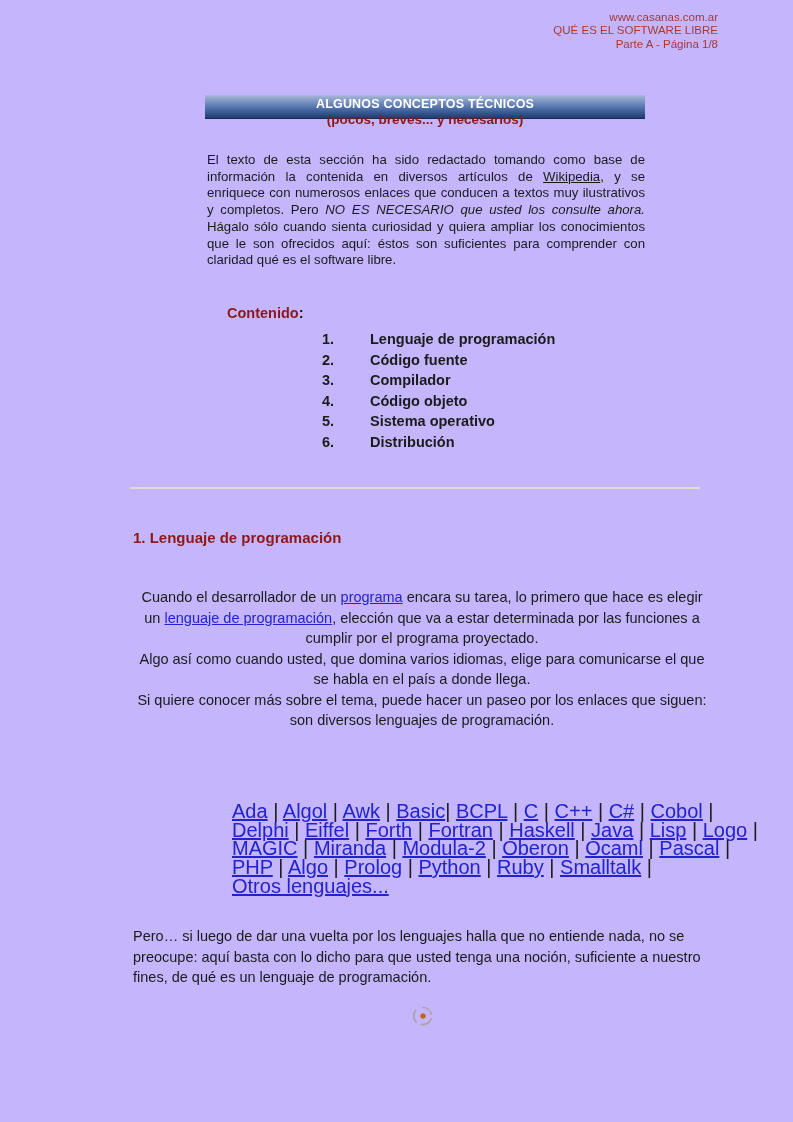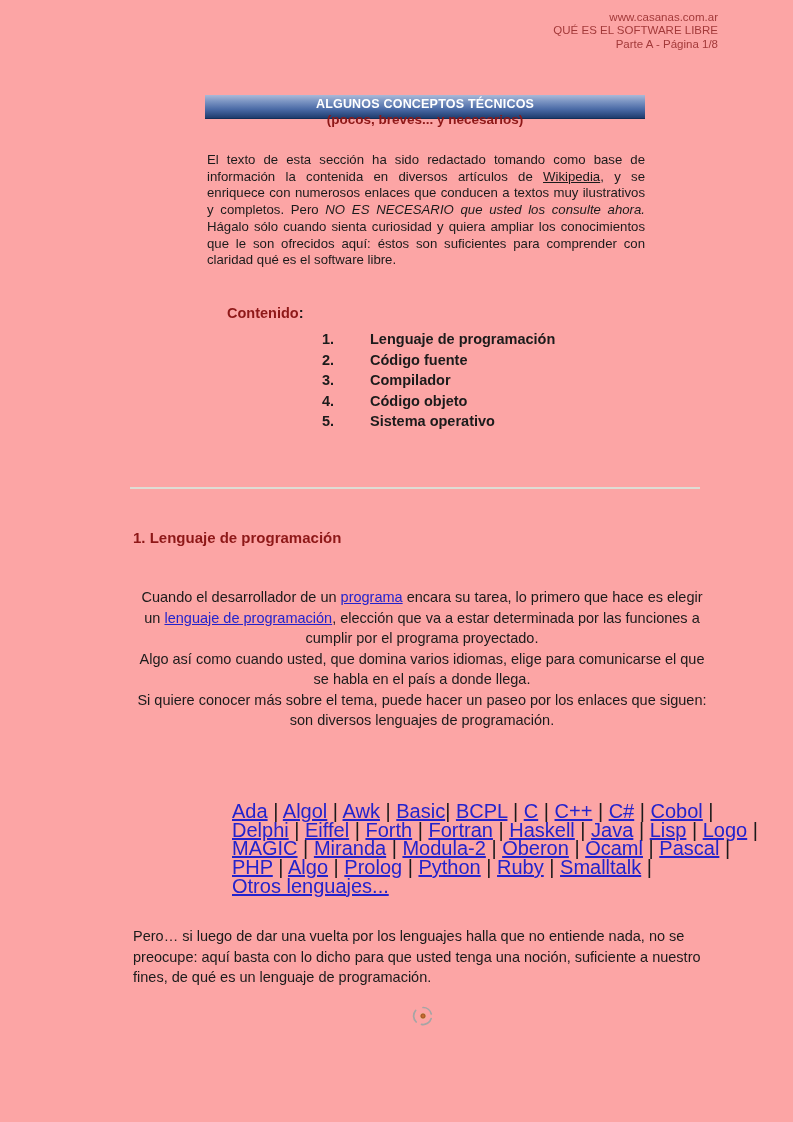--- a/index.html
+++ b/index.html
@@ -1,21 +1,21 @@
 <!DOCTYPE html>
 <html><head>
 <meta charset="utf-8">
 <style>
   * { margin: 0; padding: 0; box-sizing: border-box; }
   html, body { background: #ffffff; }
   .page {
     position: relative;
     width: 793px;
     height: 1122px;
-    background: #fca5a5;
+    background: #c4b5fd;
     font-family: "Liberation Sans", "DejaVu Sans", sans-serif;
     color: #1b1b1b;
     overflow: hidden;
   }
   
   .doc-header {
     position: absolute;
     top: 11px;
     right: 75px;
     text-align: right;
@@ -168,20 +168,21 @@
   <div class="toc-title">
     <span class="red">Contenido</span><span class="colon">:</span>
   </div>
 
   <div class="toc-list">
       <div><span class="toc-num">1.</span><span>Lenguaje de programación</span></div>
       <div><span class="toc-num">2.</span><span>Código fuente</span></div>
       <div><span class="toc-num">3.</span><span>Compilador</span></div>
       <div><span class="toc-num">4.</span><span>Código objeto</span></div>
       <div><span class="toc-num">5.</span><span>Sistema operativo</span></div>
+      <div><span class="toc-num">6.</span><span>Distribución</span></div>
     </div>
 
   <div class="divider"></div>
 
   <div class="section-heading">1. Lenguaje de programación</div>
 
   <div class="body-text">
       <p>Cuando el desarrollador de un <a class="doc-link">programa</a> encara su tarea, lo primero que hace es elegir un <a class="doc-link">lenguaje de programación</a>, elección que va a estar determinada por las funciones a cumplir por el programa proyectado.</p>
       <p>Algo así como cuando usted, que domina varios idiomas, elige para comunicarse el que se habla en el país a donde llega.</p>
       <p>Si quiere conocer más sobre el tema, puede hacer un paseo por los enlaces que siguen: son diversos lenguajes de programación.</p>

